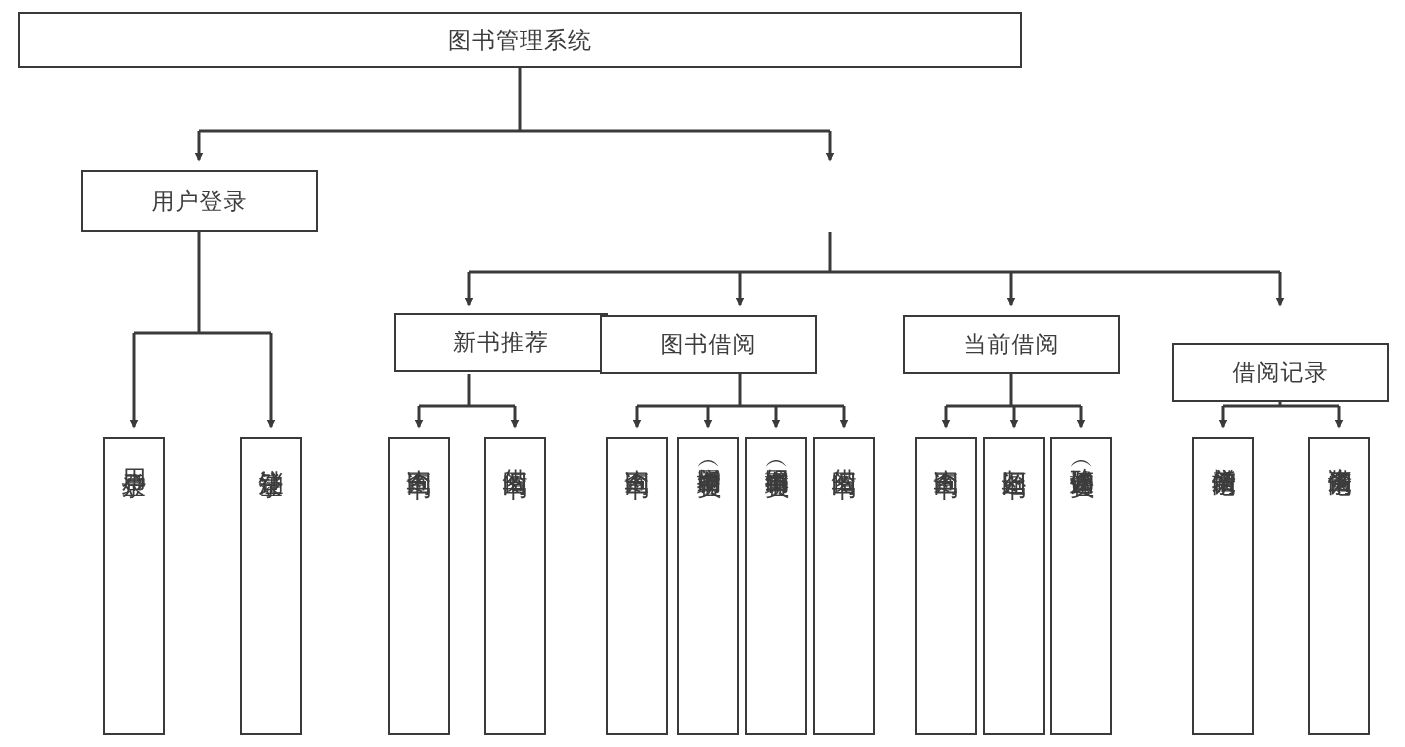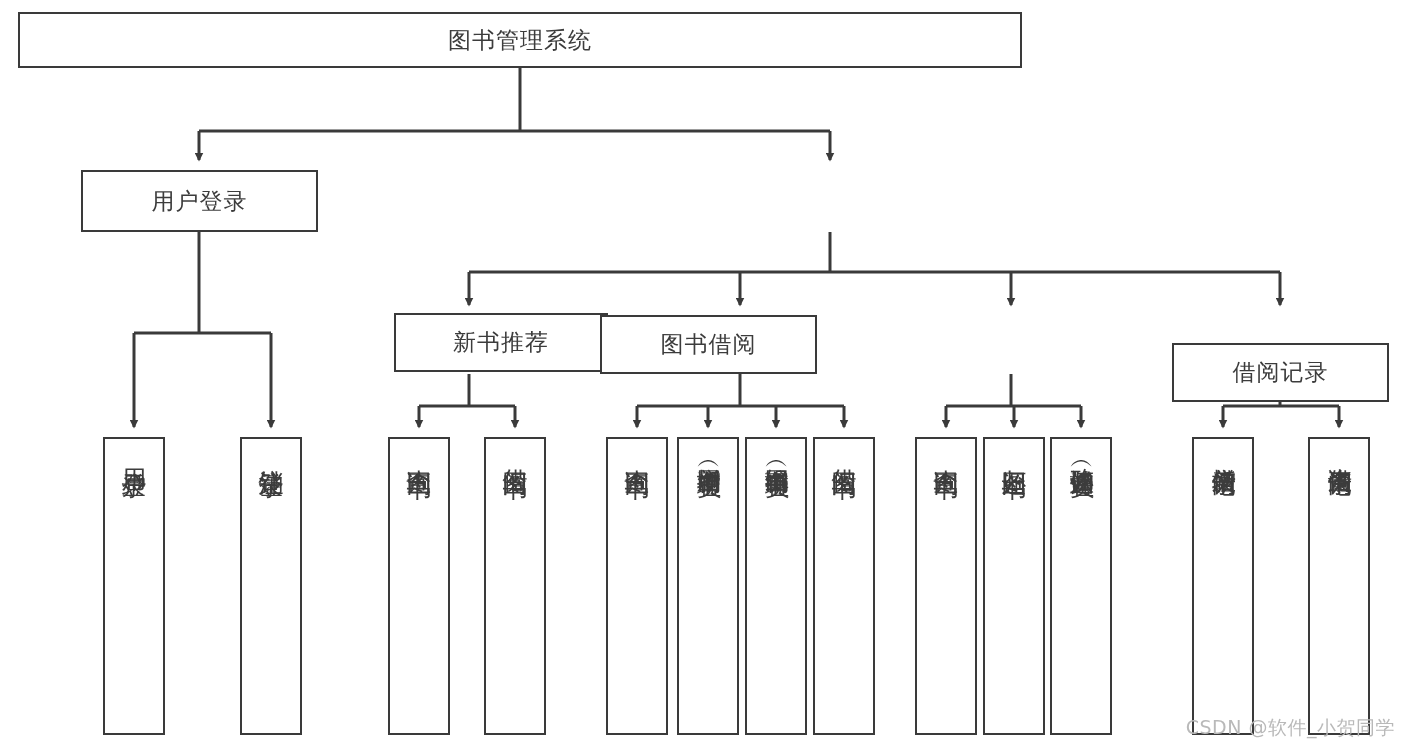--- a/index.html
+++ b/index.html
@@ -143,20 +143,23 @@
   <div class="node horiz" style="left:81px; top:170px; width:237px; height:62px;">
     <span class="label">用户登录</span>
   </div>
 
   <div class="node horiz" style="left:362px; top:313px; width:214px; height:59px;margin-left:32px;">
     <span class="label">新书推荐</span>
   </div>
   <div class="node horiz" style="left:600px; top:315px; width:217px; height:59px;">
     <span class="label">图书借阅</span>
   </div>
+  <div class="node horiz" style="left:903px; top:315px; width:217px; height:59px;">
+    <span class="label">当前借阅</span>
+  </div>
   <div class="node horiz" style="left:1172px; top:315px; width:217px; height:59px;margin-top:28px;">
     <span class="label">借阅记录</span>
   </div>
 
   <div class="node vert" style="left:103px; top:437px; width:62px; height:298px;">
     <span class="label">用户登录</span>
   </div>
   <div class="node vert" style="left:240px; top:437px; width:62px; height:298px;">
     <span class="label">注销登录</span>
   </div>
@@ -187,15 +190,14 @@
   <div class="node vert tall" style="left:1050px; top:437px; width:62px; height:298px;">
     <span class="label">确认归还（管理员）</span>
   </div>
   <div class="node vert tall" style="left:1192px; top:437px; width:62px; height:298px;">
     <span class="label">新增借阅记录</span>
   </div>
   <div class="node vert tall" style="left:1308px; top:437px; width:62px; height:298px;">
     <span class="label">查询借阅记录</span>
   </div>
 
-  <div class="watermark">CSDN @软件_小贺同学</div>
 
 </div>
 
 </body></html>

